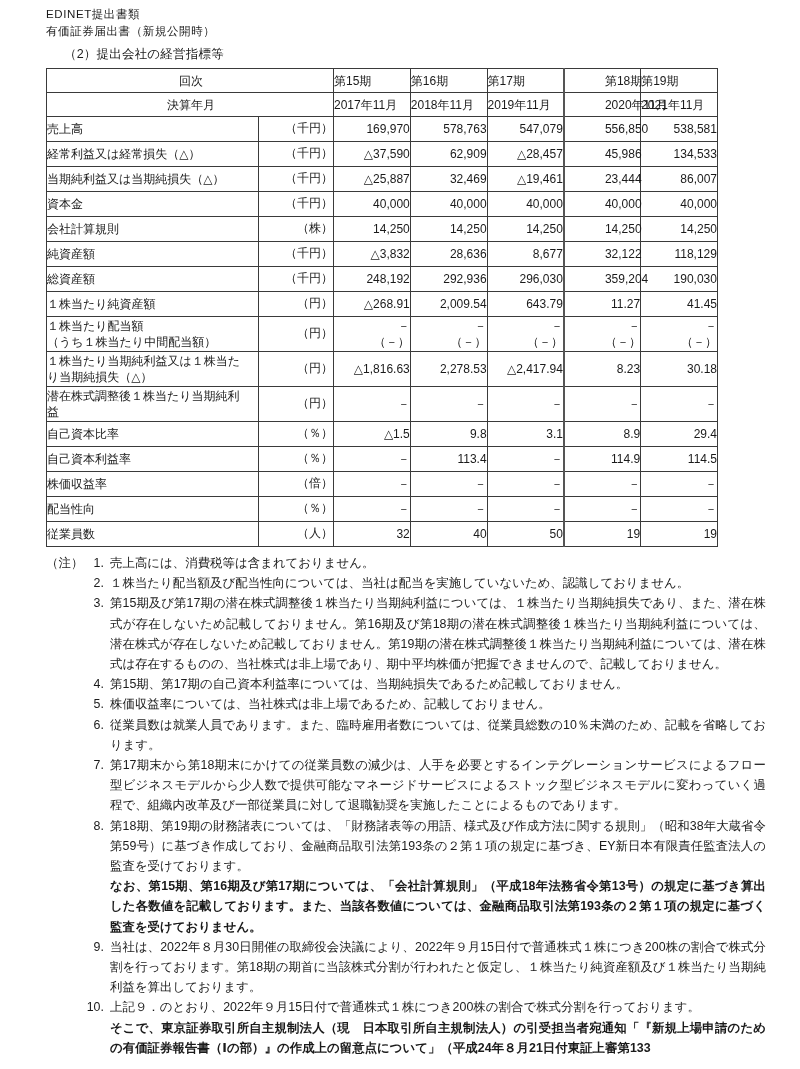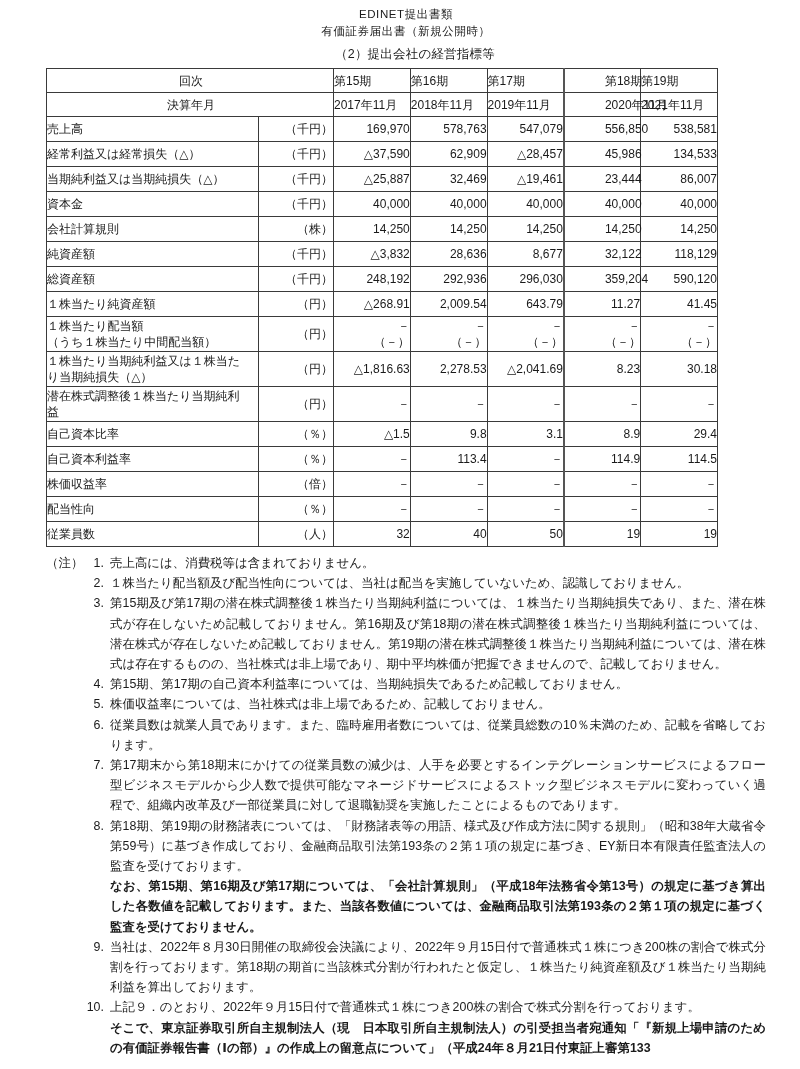--- a/index.html
+++ b/index.html
@@ -17,36 +17,35 @@
   .page {
     position: relative;
     width: 800px;
     height: 1069px;
     box-sizing: border-box;
     padding: 6px 34px 0 46px;
   }
 
   
   .doc-header {
-    text-align: center;
+    text-align: left;
     font-size: 11.5px;
     line-height: 16.5px;
     letter-spacing: 0.6px;
     color: #1a1a1a;
   }
   .doc-header div { white-space: nowrap; }
 
   
   .section-title {
     margin-top: 7px;
     margin-left: 18px;
     font-size: 12.5px;
     line-height: 17px;
     letter-spacing: .2px;
-    text-align: center;
   }
 
   
   .fin-table {
     margin-top: 5px;
     border-collapse: collapse;
     table-layout: fixed;
     width: 671px;
     font-size: 12px;
   }
@@ -69,20 +68,21 @@
     text-align: left;
   }
   .cell-label.center {
     text-align: center;
     padding-left: 2px;
   }
   .cell-unit {
     text-align: right;
     padding: 3px 8px 3px 2px;
     white-space: nowrap;
+    font-family: Liberation Mono, monospace;
   }
   .cell-val {
     text-align: right;
     padding: 3px 7px 3px 2px;
     white-space: nowrap;
   }
   .cell-val.center { text-align: left; padding-right: 2px;}
   .two-line { line-height: 16px; }
   .row-tall td { height: 35px; }
   .row-norm td { height: 25px; }
@@ -214,21 +214,21 @@
           <td class="cell-val thick-left">32,122</td>
           <td class="cell-val">118,129</td>
         </tr>
         <tr class="row-norm">
           <td class="cell-label">総資産額</td>
           <td class="cell-unit">（千円）</td>
           <td class="cell-val">248,192</td>
           <td class="cell-val">292,936</td>
           <td class="cell-val">296,030</td>
           <td class="cell-val thick-left">359,204</td>
-          <td class="cell-val">590,120</td>
+          <td class="cell-val">190,030</td>
         </tr>
         <tr class="row-norm">
           <td class="cell-label">１株当たり純資産額</td>
           <td class="cell-unit">（円）</td>
           <td class="cell-val">△268.91</td>
           <td class="cell-val">2,009.54</td>
           <td class="cell-val">643.79</td>
           <td class="cell-val thick-left">11.27</td>
           <td class="cell-val">41.45</td>
         </tr>
@@ -260,21 +260,21 @@
           </td>
         </tr>
         <tr class="row-tall">
           <td class="cell-label two-line">
             <div>１株当たり当期純利益又は１株当た</div>
             <div>り当期純損失（△）</div>
           </td>
           <td class="cell-unit">（円）</td>
           <td class="cell-val">△1,816.63</td>
           <td class="cell-val">2,278.53</td>
-          <td class="cell-val">△2,041.69</td>
+          <td class="cell-val">△2,417.94</td>
           <td class="cell-val thick-left">8.23</td>
           <td class="cell-val">30.18</td>
         </tr>
         <tr class="row-tall">
           <td class="cell-label two-line">
             <div>潜在株式調整後１株当たり当期純利</div>
             <div>益</div>
           </td>
           <td class="cell-unit">（円）</td>
           <td class="cell-val">－</td>

